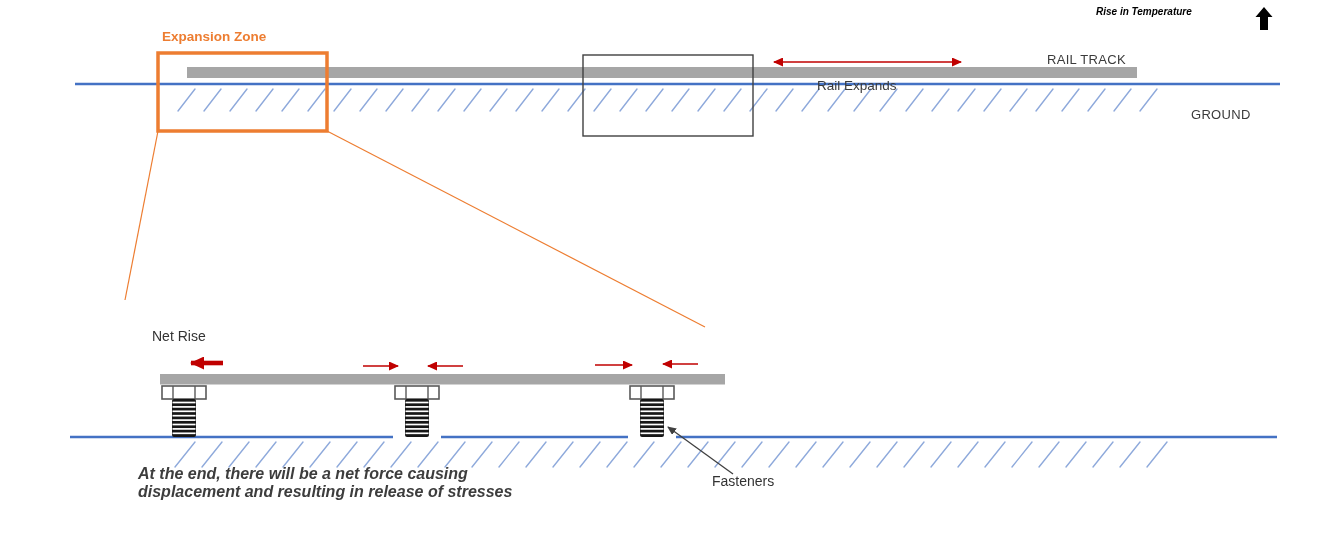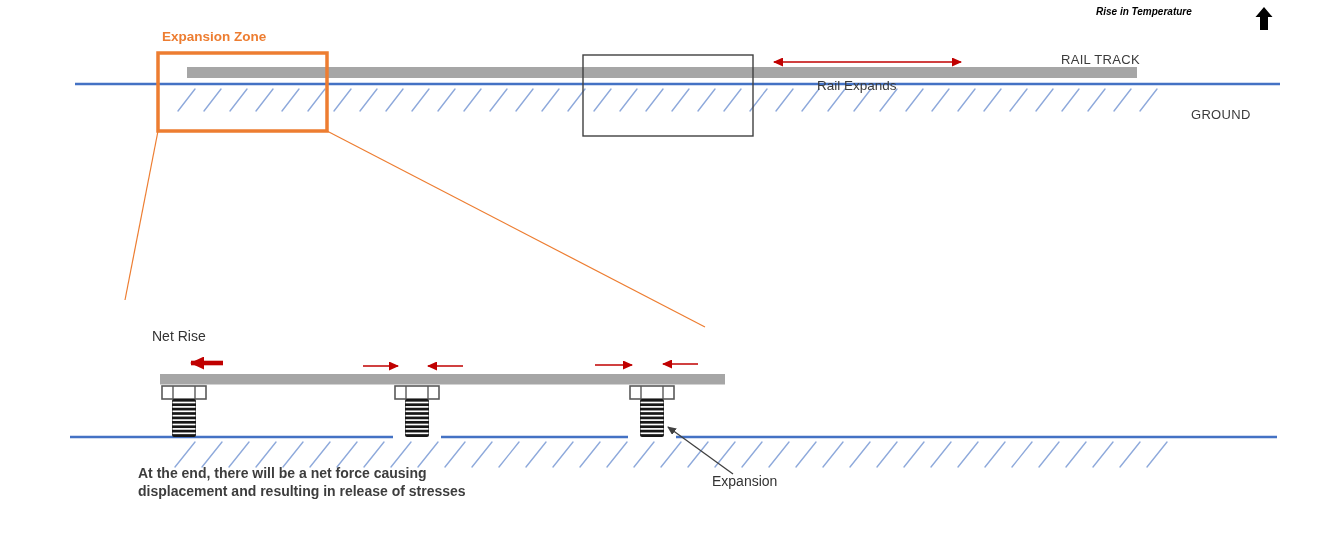--- a/index.html
+++ b/index.html
@@ -14,27 +14,27 @@
   .c-ground{stroke:var(--ground);}
   .c-hatch line{stroke:var(--hatch);stroke-width:1.4;stroke-linecap:round;}
   .c-orange-box{stroke:var(--orange);}
   .c-orange-line{stroke:var(--orange);}
   .c-red{stroke:var(--red);}
   .c-red-fill{fill:var(--red);}
   .c-box{stroke:var(--boxline);}
   .lbl{position:absolute;white-space:nowrap;color:var(--textdark);}
   #lbl-expansion{left:162px;top:29px;font-size:13.5px;font-weight:700;color:var(--orange);}
   #lbl-rail-expands{left:817px;top:36px;font-size:13.5px;color:#3b3b3b;margin-top:42px;}
-  #lbl-rail-track{left:1047px;top:52px;font-size:13px;letter-spacing:.3px;color:#3b3b3b;margin-left:14px;}
+  #lbl-rail-track{left:1047px;top:52px;font-size:13px;letter-spacing:.3px;color:#3b3b3b;}
   #lbl-ground{left:1191px;top:67px;font-size:13px;letter-spacing:.3px;color:#3b3b3b;margin-top:40px;}
   #lbl-temp{left:1096px;top:6px;font-size:10px;font-weight:700;font-style:italic;color:#000;}
   #lbl-net-force{left:152px;top:328px;font-size:14px;color:#333;}
   #lbl-fasteners{left:712px;top:473px;font-size:14px;color:#333;}
-  #caption{position:absolute;left:138px;top:465px;font-size:14px;font-weight:700;
-           color:#3d3d3d;line-height:17.5px;}
+  #caption{position:absolute;left:138px;top:465px;font-size:16px;font-weight:700;
+           font-style:italic;color:#3d3d3d;line-height:17.5px;}
 </style>
 </head>
 <body>
 
 <div id="stage">
 
   <svg id="diagram-svg" width="1320" height="534" viewBox="0 0 1320 534">
     <defs>
       <marker id="mArrowRedS" viewBox="0 0 10 9" markerWidth="10" markerHeight="9" markerUnits="userSpaceOnUse" refX="9" refY="4.5" orient="auto-start-reverse">
         <path d="M0,0 L10,4.5 L0,9 Z" class="c-red-fill"></path>
@@ -190,18 +190,18 @@
     <line x1="698" y1="364" x2="663" y2="364" class="c-red" stroke-width="1.5" marker-end="url(#mArrowRedS)"></line>
     <line x1="733" y1="474" x2="668" y2="427" stroke="#404040" stroke-width="1.3" marker-end="url(#mArrowGray)"></line>
   </svg>
 
   <div class="lbl" id="lbl-expansion">Expansion Zone</div>
   <div class="lbl" id="lbl-rail-expands">Rail Expands</div>
   <div class="lbl" id="lbl-rail-track">RAIL TRACK</div>
   <div class="lbl" id="lbl-ground">GROUND</div>
   <div class="lbl" id="lbl-temp">Rise in Temperature</div>
   <div class="lbl" id="lbl-net-force">Net Rise</div>
-  <div class="lbl" id="lbl-fasteners">Expansion</div>
+  <div class="lbl" id="lbl-fasteners">Fasteners</div>
   <div id="caption">
     <div>At the end, there will be a net force causing</div>
     <div>displacement and resulting in release of stresses</div>
   </div>
 </div>
 
 </body></html>

